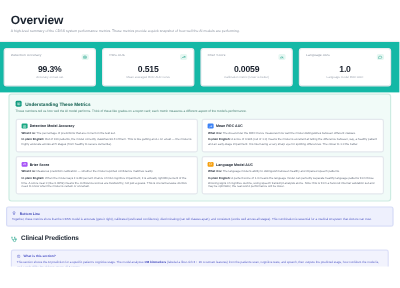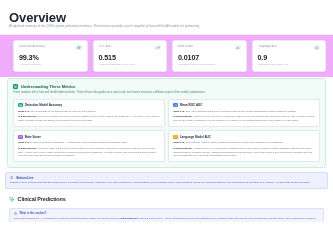--- a/index.html
+++ b/index.html
@@ -11,33 +11,34 @@
   }
   .page { width: 333px; height: 222px; background: #ffffff; position: relative; }
 
   
   .overview-head {
     padding: 13px 9px 5px 9px;
     background: #ffffff;
     border-bottom: 0.6px solid #eceef1;
   }
   .overview-title {
-    font-size: 13px; font-weight: bold; color: #1b2430;
+    font-size: 10px; font-weight: bold; color: #1b2430;
     letter-spacing: -0.1px; line-height: 9px;
   }
   .overview-sub {
     font-size: 2.9px; color: #8b93a0; line-height: 4.4px;
     margin-top: 2.4px; letter-spacing: 0.02px;
   }
 
   
   .metrics {
     display: flex; gap: 5px;
-    padding: 5px 7px 5px 13px;
-    background: #f0abfc;
+    padding: 5px 7px 5px 3px;
+    background: #14b8a6;
+    text-align: center;
   }
   .mcard {
     flex: 1 1 0; background: #ffffff;
     border: 0.6px solid #e8eaee; border-radius: 2.5px;
     padding: 4px 5px 4.5px 5px;
     min-width: 0; position: relative;
     box-shadow: 0 0.5px 1px rgba(20,30,50,0.035);
   }
   .mcard-top {
     display: flex; align-items: flex-start; justify-content: space-between;
@@ -182,34 +183,34 @@
     <div class="mcard">
       <div class="mcard-top">
         <div class="mcard-label">Brier Score</div>
         <div class="mcard-ico" style="background:#e6f7f2">
           <svg viewBox="0 0 24 24" fill="none" stroke="#14a085" stroke-width="2.6" stroke-linecap="round">
               <path d="M4 17a8 8 0 1 1 16 0"></path>
               <line x1="12" y1="17" x2="16" y2="11"></line>
             </svg>
         </div>
       </div>
-      <div class="mcard-value">0.0107</div>
+      <div class="mcard-value">0.0059</div>
       <div class="mcard-foot">Calibration metric (lower is better)</div>
     </div>
 
     <div class="mcard">
       <div class="mcard-top">
         <div class="mcard-label">Language AUC</div>
         <div class="mcard-ico" style="background:#e6f7f2">
           <svg viewBox="0 0 24 24" fill="none" stroke="#14a085" stroke-width="2.6" stroke-linejoin="round">
               <path d="M21 12a8 7 0 0 1-8 7H7l-4 3v-4.5A7 7 0 0 1 3 12a8 7 0 0 1 8-7h2a8 7 0 0 1 8 7z"></path>
             </svg>
         </div>
       </div>
-      <div class="mcard-value">0.9</div>
+      <div class="mcard-value">1.0</div>
       <div class="mcard-foot">Language model ROC AUC</div>
     </div>
 
   </div>
 
   <div class="umetrics">
     <div class="um-head">
       <div class="um-head-ico">
         <svg viewBox="0 0 24 24" fill="none" stroke="#ffffff" stroke-width="2.4" stroke-linejoin="round">
             <path d="M3 5h7a2 2 0 0 1 2 2v12a2 2 0 0 0-2-2H3z"></path>

